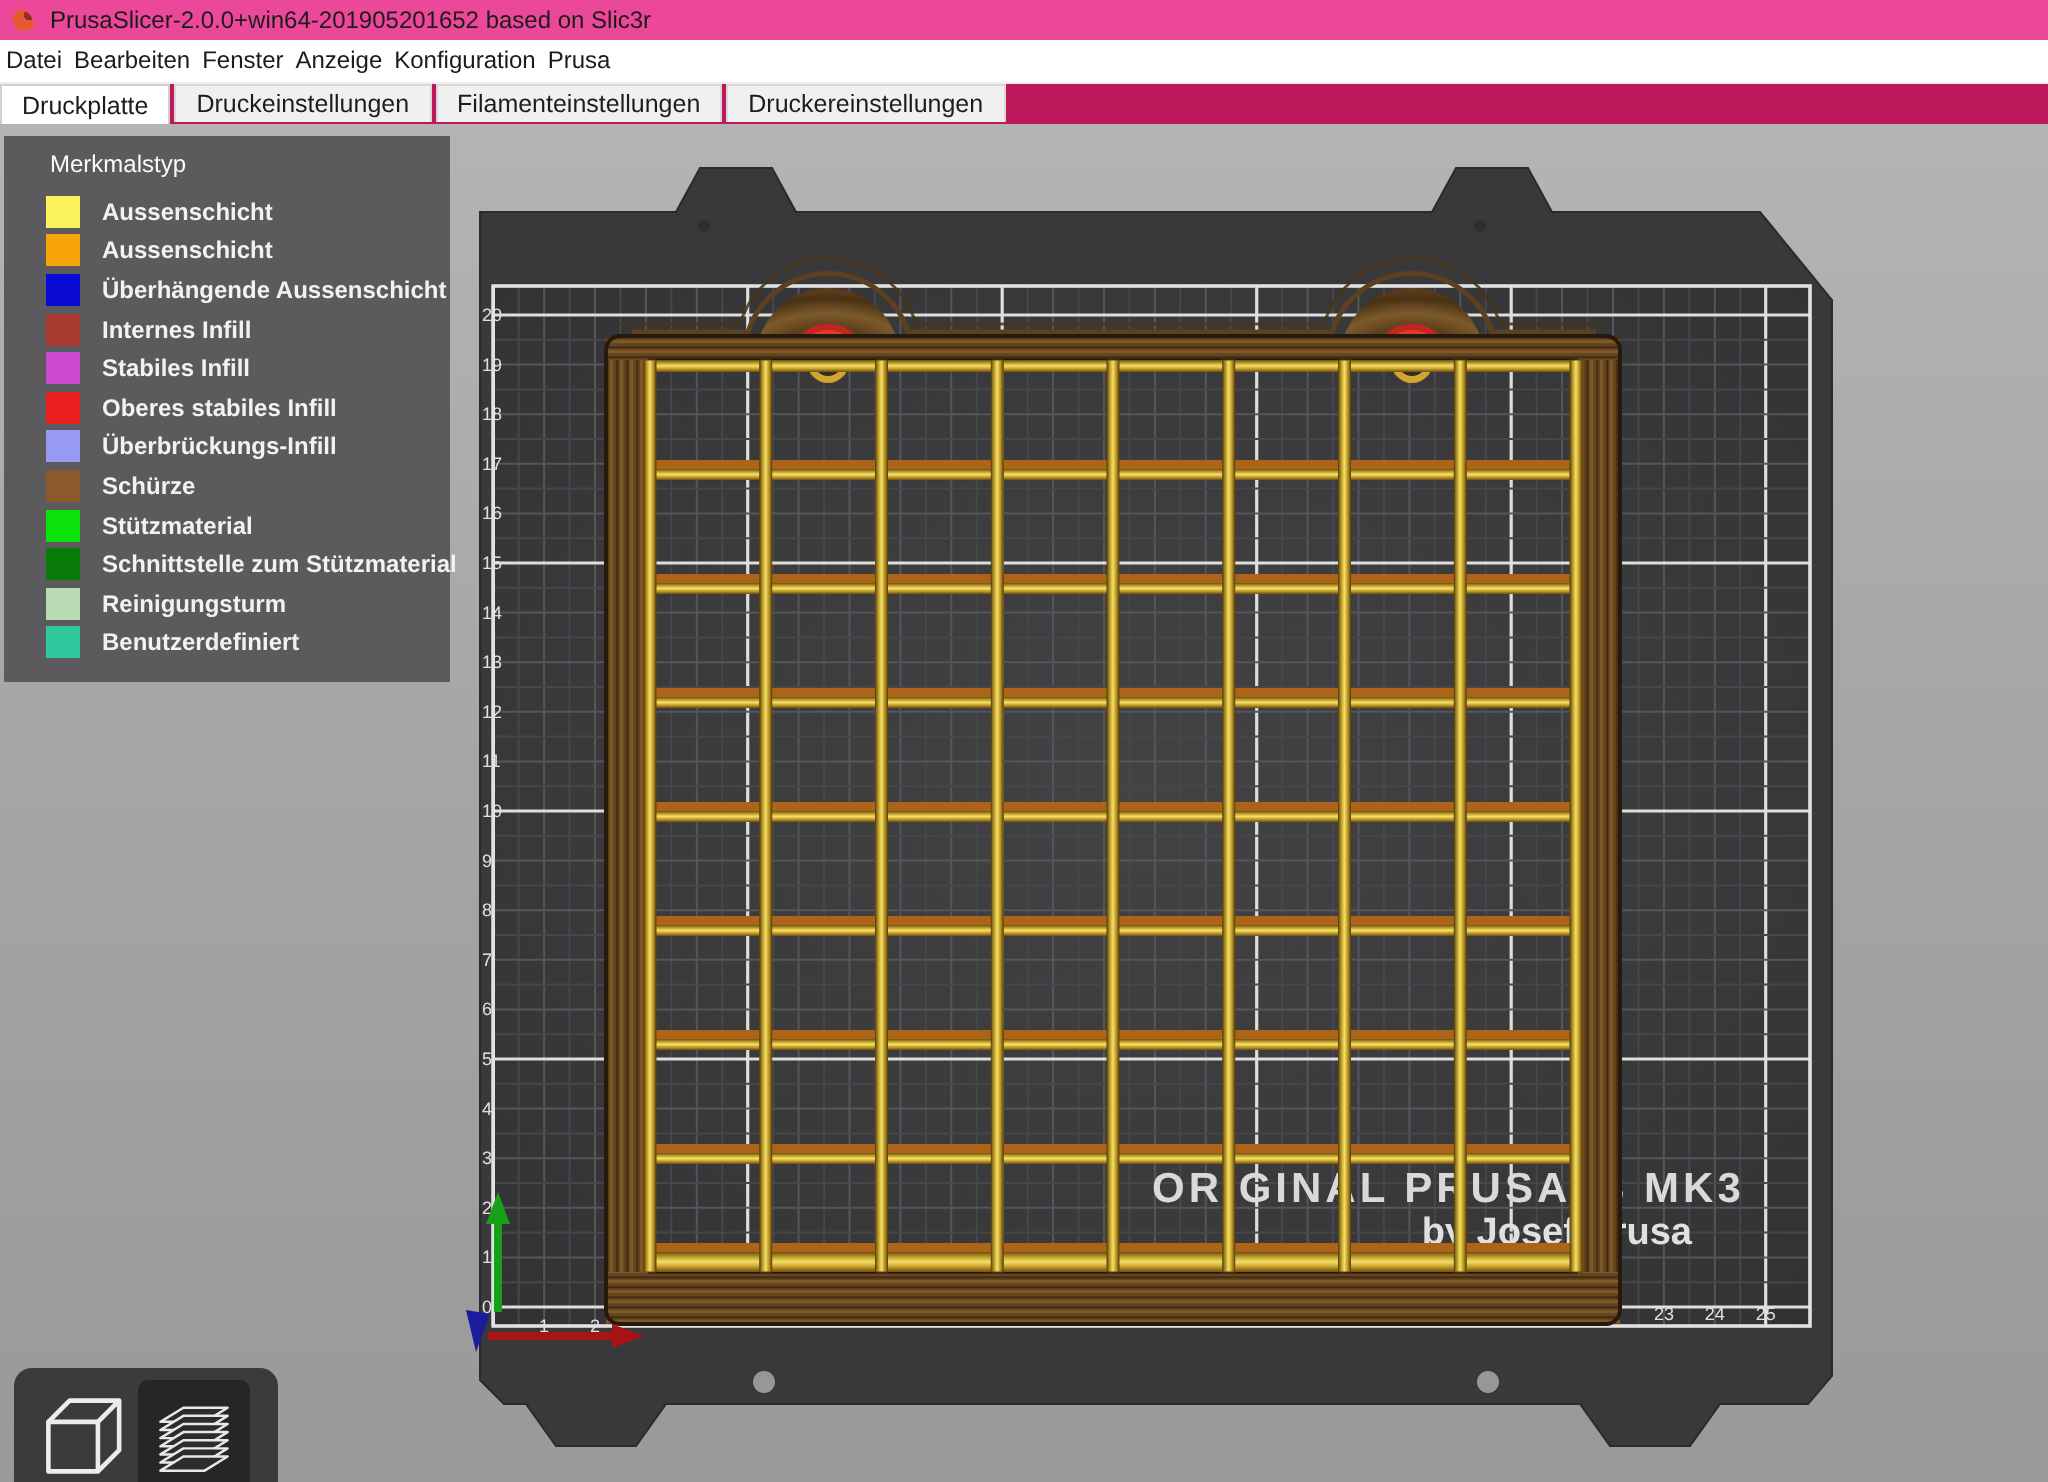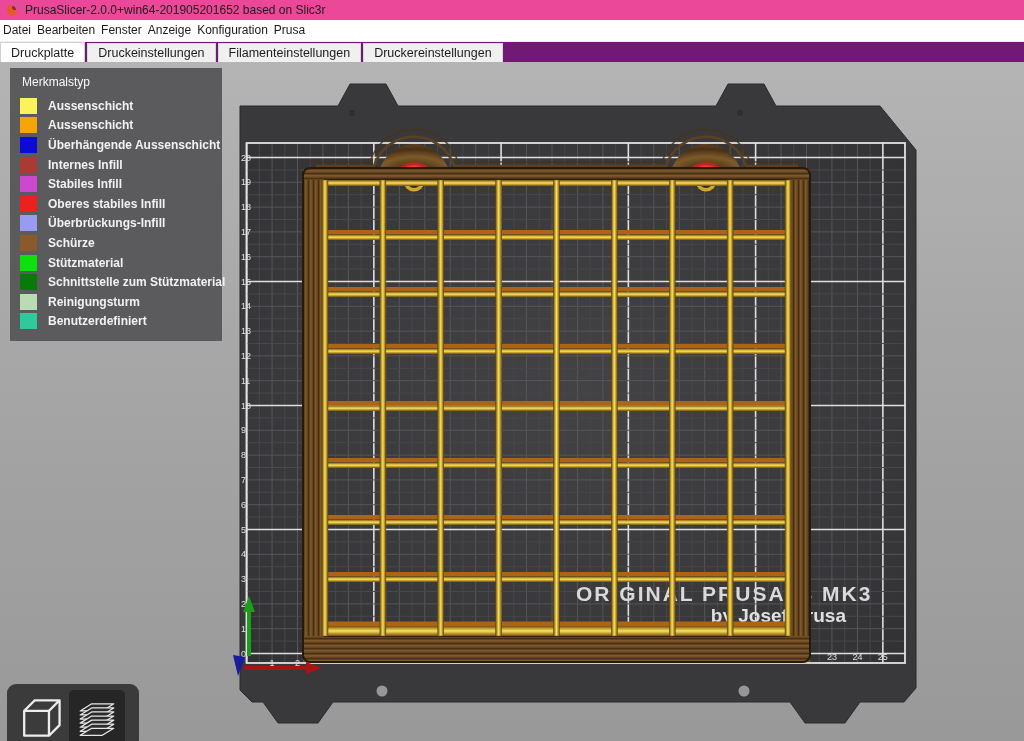--- a/index.html
+++ b/index.html
@@ -8,31 +8,31 @@
   
   .titlebar{position:absolute;left:0;top:0;width:1024px;height:20px;background:#ec4899;
             display:flex;align-items:center;}
   .titlebar .applogo{width:12px;height:12px;margin:0 7px 0 6px;}
   .titlebar .title{font-size:12px;color:#1b1b1b;}
   
   .menubar{position:absolute;left:0;top:20px;width:1024px;height:21px;background:#ffffff;
            border-bottom:1px solid #efefef;display:flex;align-items:center;}
   .menu-item{font-size:12px;color:#1b1b1b;padding:0 3px;height:21px;line-height:21px;cursor:default;}
   
-  .tabbar{position:absolute;left:0;top:42px;width:1024px;height:20px;background:#701a75;
-          border-bottom:1px solid #e3e3e3;display:flex;align-items:flex-end;}
+  .tabbar{position:absolute;left:0;top:42px;width:1024px;height:20px;background:#be185d;
+          border-bottom:1px solid #e3e3e3;display:flex;align-items:flex-start;}
   .tab{font-size:12.5px;color:#1c1c1c;background:#f0f0f0;border:1px solid #d8d8d8;border-bottom:none;
        padding:2px 10px 2px 10px;margin-right:2px;height:14px;line-height:14px;}
   .tab.active{background:#ffffff;border-color:#cfcfcf;height:16px;line-height:16px;margin-bottom:-1px;}
   
   .viewport{position:absolute;left:0;top:62px;width:1024px;height:679px;
             background:linear-gradient(180deg,#b4b4b4 0%,#a6a6a6 45%,#999999 100%);}
   
   .legend{position:absolute;left:2px;top:6px;width:196px;background:rgba(87,87,90,0.96);
-          padding:7px 6px 10px 10px;color:#f0f0f0;margin-left:8px;}
+          padding:7px 6px 10px 21px;color:#f0f0f0;}
   .legend-title{font-size:12px;margin:0 0 7px 2px;color:#fafafa;}
   .legend-row{display:flex;align-items:center;height:19.6px;}
   .legend-swatch{width:17px;height:16px;flex:0 0 17px;margin-right:11px;}
   .legend-label{font-size:12px;white-space:nowrap;color:#f2f2f2;font-weight:bold;}
   
   .viewbar{position:absolute;left:7px;top:622px;width:132px;height:70px;background:#3b3b3b;
            border-radius:9px;display:flex;padding:6px;box-sizing:border-box;}
   .viewbtn{width:56px;height:56px;border-radius:5px;display:flex;align-items:center;justify-content:center;}
   .viewbtn.active{background:#262626;}
   svg text{user-select:none;}

